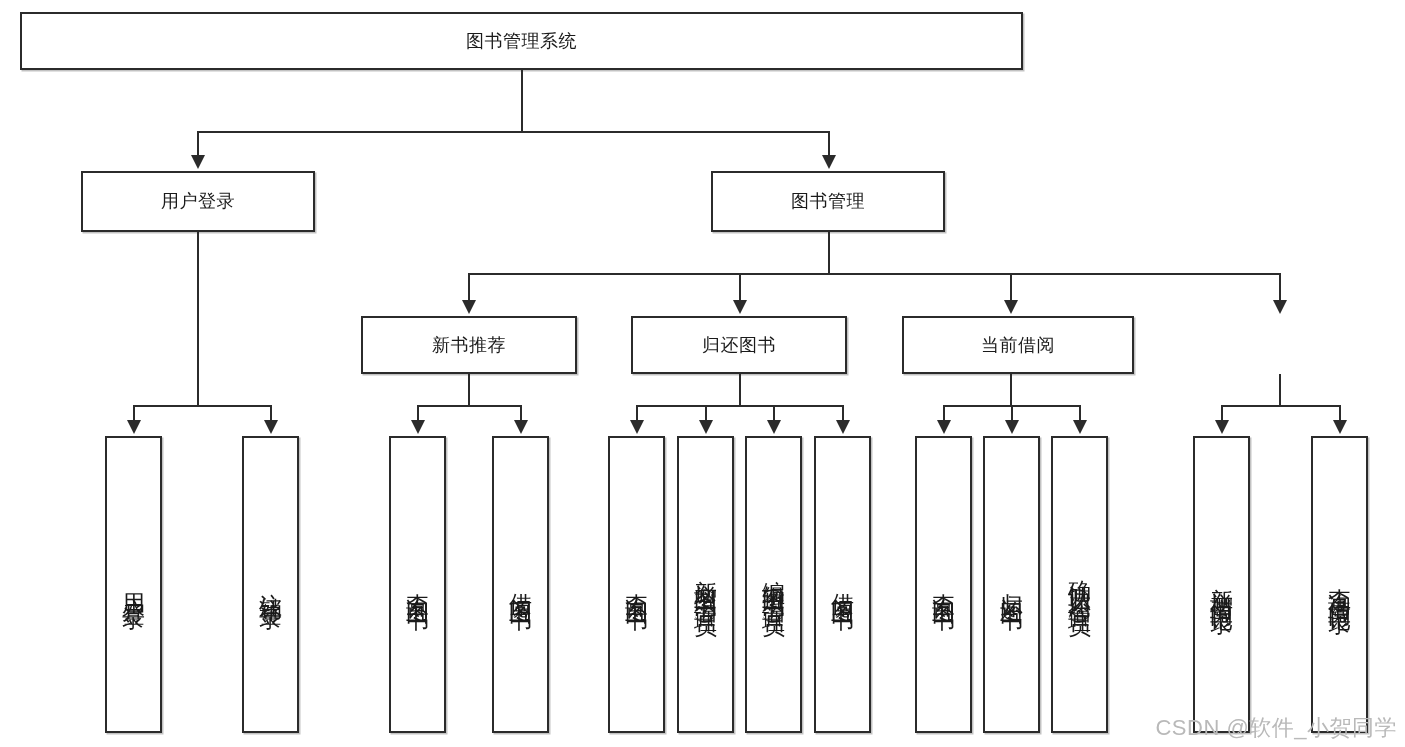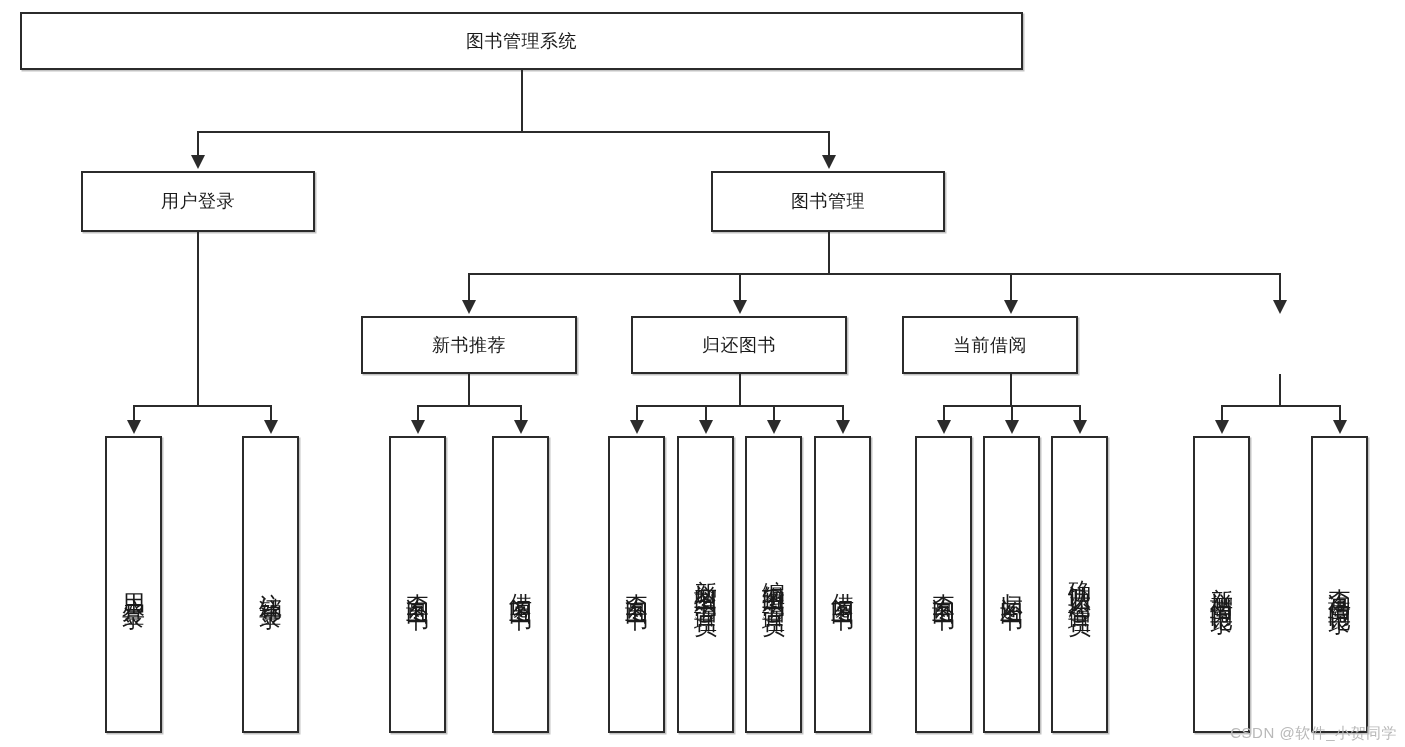--- a/index.html
+++ b/index.html
@@ -60,21 +60,21 @@
     width:0;height:0;
     border-left:7px solid transparent;
     border-right:7px solid transparent;
     border-top:14px solid #2b2b2b;
   }
   
   #watermark{
     position:absolute;
     right:8px;
     bottom:4px;
-    font-size:15px;
+    font-size:22px;
     color:#b9b9b9;
     white-space:nowrap;
     letter-spacing:.5px;
     pointer-events:none;
     text-align:right;
   }
 </style>
 </head>
 <body>
 
@@ -117,21 +117,21 @@
   <div class="arrow" style="left:1004px; top:300px;"></div>
   <div class="line vline" style="left:1279px; top:273px; height:28px;"></div>
   <div class="arrow" style="left:1273px; top:300px;"></div>
 
   <div class="node h" style="left:361px; top:316px; width:216px; height:58px;">
     <span class="lbl">新书推荐</span>
   </div>
   <div class="node h" style="left:631px; top:316px; width:216px; height:58px;">
     <span class="lbl">归还图书</span>
   </div>
-  <div class="node h" style="left:902px; top:316px; width:176px; height:58px;">
+  <div class="node h" style="left:902px; top:316px; width:232px; height:58px;">
     <span class="lbl">当前借阅</span>
   </div>
 
   <div class="line vline" style="left:468px; top:374px; height:32px;"></div>
   <div class="line hline" style="left:417px; top:405px; width:103px;"></div>
   <div class="line vline" style="left:417px; top:405px; height:16px;"></div>
   <div class="arrow" style="left:411px; top:420px;"></div>
   <div class="line vline" style="left:520px; top:405px; height:16px;"></div>
   <div class="arrow" style="left:514px; top:420px;"></div>
 

